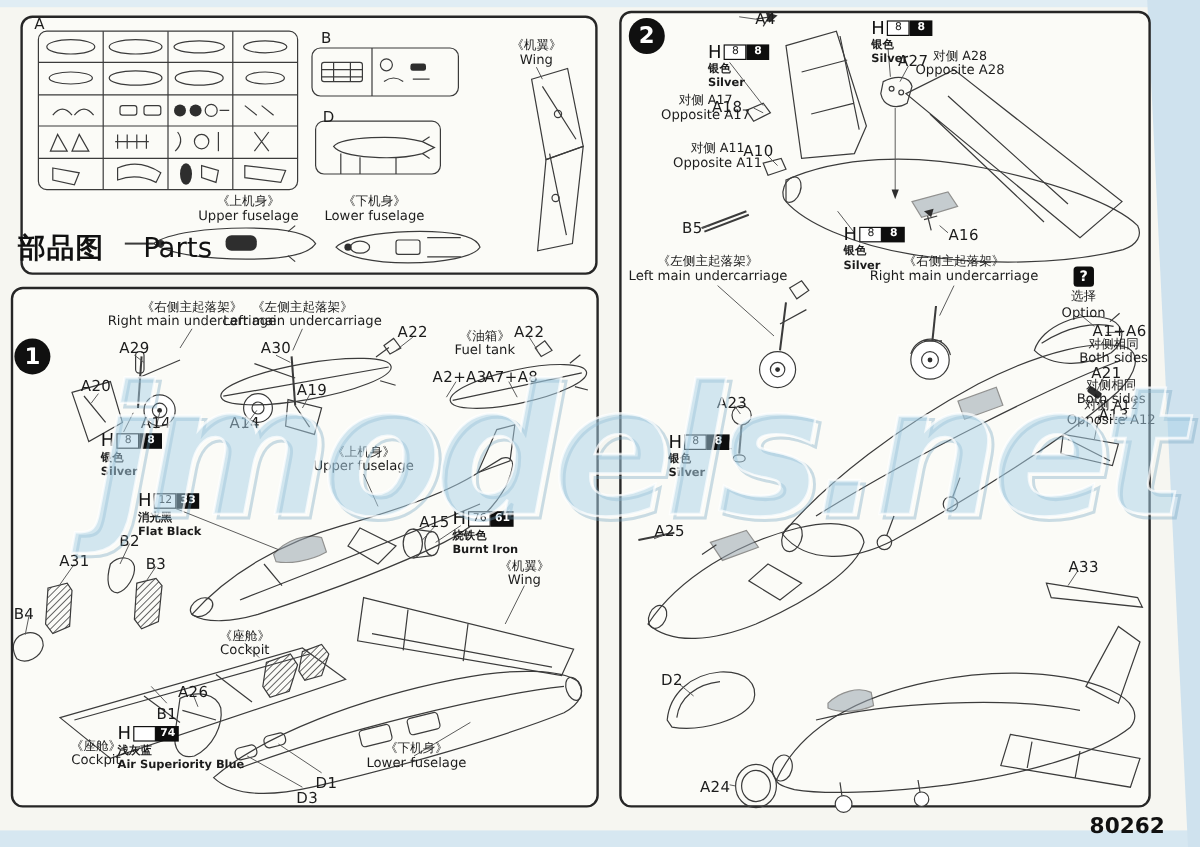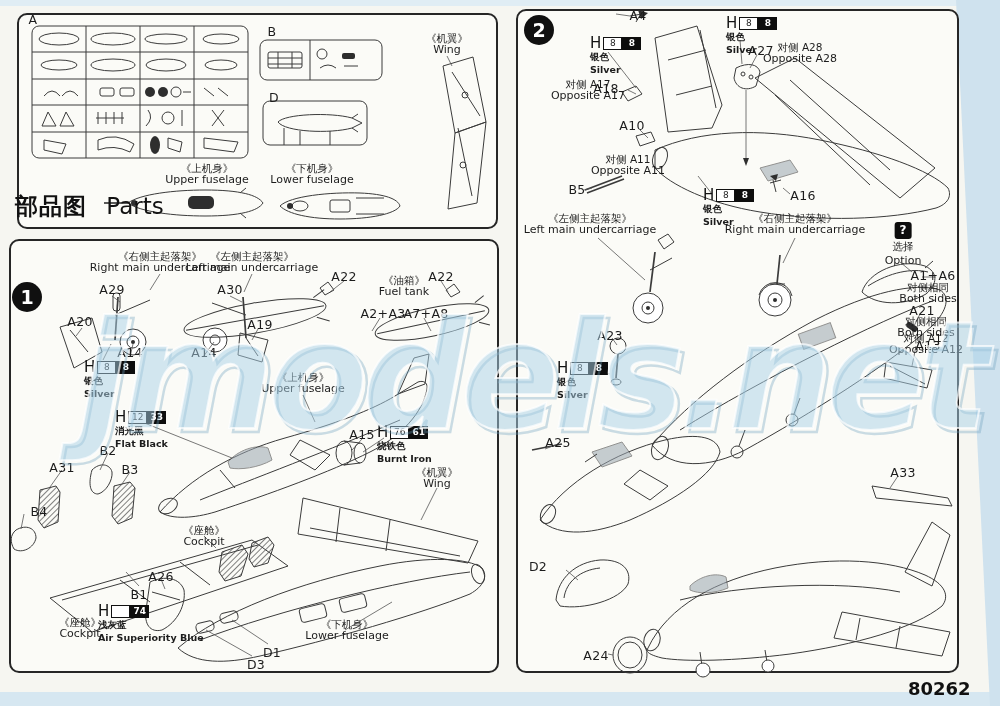--- a/index.html
+++ b/index.html
@@ -29,21 +29,21 @@
   .lbl.option .cn{font-size:10.5px;}
   .lbl.option .en{font-size:11px;}
 
   .step-badge{position:absolute;width:30px;height:30px;border-radius:50%;background:#101010;color:#fff;
     font-size:19px;font-weight:700;text-align:center;line-height:30px;z-index:2;}
   #badge-1{left:12px;top:282px;}
   #badge-2{left:524px;top:15px;}
 
   .parts-title{position:absolute;left:15px;top:191px;z-index:2;font-size:23px;color:#111;}
   .parts-title .t-cn{font-weight:700;letter-spacing:1px;}
-  .parts-title .t-en{font-weight:400;margin-left:12px;}
+  .parts-title .t-en{font-weight:400;margin-left:25px;}
 
   .page-code{position:absolute;left:908px;top:678px;z-index:2;font-size:18px;font-weight:700;color:#111;}
 
   
   .box{fill:#fbfbf7;stroke:#262626;stroke-width:2;}
   .ln{fill:none;stroke:#3b3b3b;stroke-width:1;}
   .lnb{fill:none;stroke:#3b3b3b;stroke-width:1.7;}
   .fw{fill:#ffffff;stroke:#3b3b3b;stroke-width:1;}
   .fd{fill:#2e2e2e;stroke:none;}
   .fg{fill:#9aa6b0;opacity:.55;stroke:#3b3b3b;stroke-width:1;}
@@ -348,21 +348,21 @@
         <span class="chip-h">H</span>
         <span class="chip-l">12</span>
         <span class="chip-r">33</span>
       </div>
       <div class="chip-cn">消光黑</div>
       <div class="chip-en">Flat Black</div>
     </div>
     <div class="lbl part" style="left: 108px; top: 443px;">B2</div>
     <div class="lbl part" style="left: 130px; top: 462px;">B3</div>
     <div class="lbl part" style="left: 62px; top: 460px;">A31</div>
-    <div class="lbl part" style="left: 39px; top: 504px;">B4</div>
+    <div class="lbl part" style="left: 20px; top: 504px;">B4</div>
     <div class="lbl part" style="left: 362px; top: 427px;">A15</div>
     <div class="lbl paint" style="left: 377px; top: 425px;">
       <div class="chip-row">
         <span class="chip-h">H</span>
         <span class="chip-l">76</span>
         <span class="chip-r">61</span>
       </div>
       <div class="chip-cn">烧铁色</div>
       <div class="chip-en">Burnt Iron</div>
     </div>
@@ -403,21 +403,21 @@
         <span class="chip-r">8</span>
       </div>
       <div class="chip-cn">银色</div>
       <div class="chip-en">Silver</div>
     </div>
     <div class="lbl cnen" style="left: 588px; top: 78px;">
       <div class="cn">对侧 A17</div>
       <div class="en">Opposite A17</div>
     </div>
     <div class="lbl part" style="left: 606px; top: 81px;">A18</div>
-    <div class="lbl cnen" style="left: 628px; top: 118px; margin-top: 35px;">
+    <div class="lbl cnen" style="left: 598px; top: 118px;">
       <div class="cn">对侧 A11</div>
       <div class="en">Opposite A11</div>
     </div>
     <div class="lbl part" style="left: 632px; top: 118px;">A10</div>
     <div class="lbl paint" style="left: 726px; top: 16px;">
       <div class="chip-row">
         <span class="chip-h">H</span>
         <span class="chip-l">8</span>
         <span class="chip-r">8</span>
       </div>
@@ -472,21 +472,21 @@
     <div class="lbl paint" style="left: 557px; top: 361px;">
       <div class="chip-row">
         <span class="chip-h">H</span>
         <span class="chip-l">8</span>
         <span class="chip-r">8</span>
       </div>
       <div class="chip-cn">银色</div>
       <div class="chip-en">Silver</div>
     </div>
     <div class="lbl part" style="left: 558px; top: 435px;">A25</div>
-    <div class="lbl part" style="left: 538px; top: 559px;">D2</div>
+    <div class="lbl part" style="left: 560px; top: 559px;">D2</div>
     <div class="lbl part" style="left: 596px; top: 648px;">A24</div>
     <div class="lbl part" style="left: 903px; top: 465px;">A33</div>
   </div>
 
 <div class="step-badge" id="badge-1">1</div>
 <div class="step-badge" id="badge-2">2</div>
 
 <div class="parts-title">
   <span class="t-cn">部品图</span>
   <span class="t-en">Parts</span>

